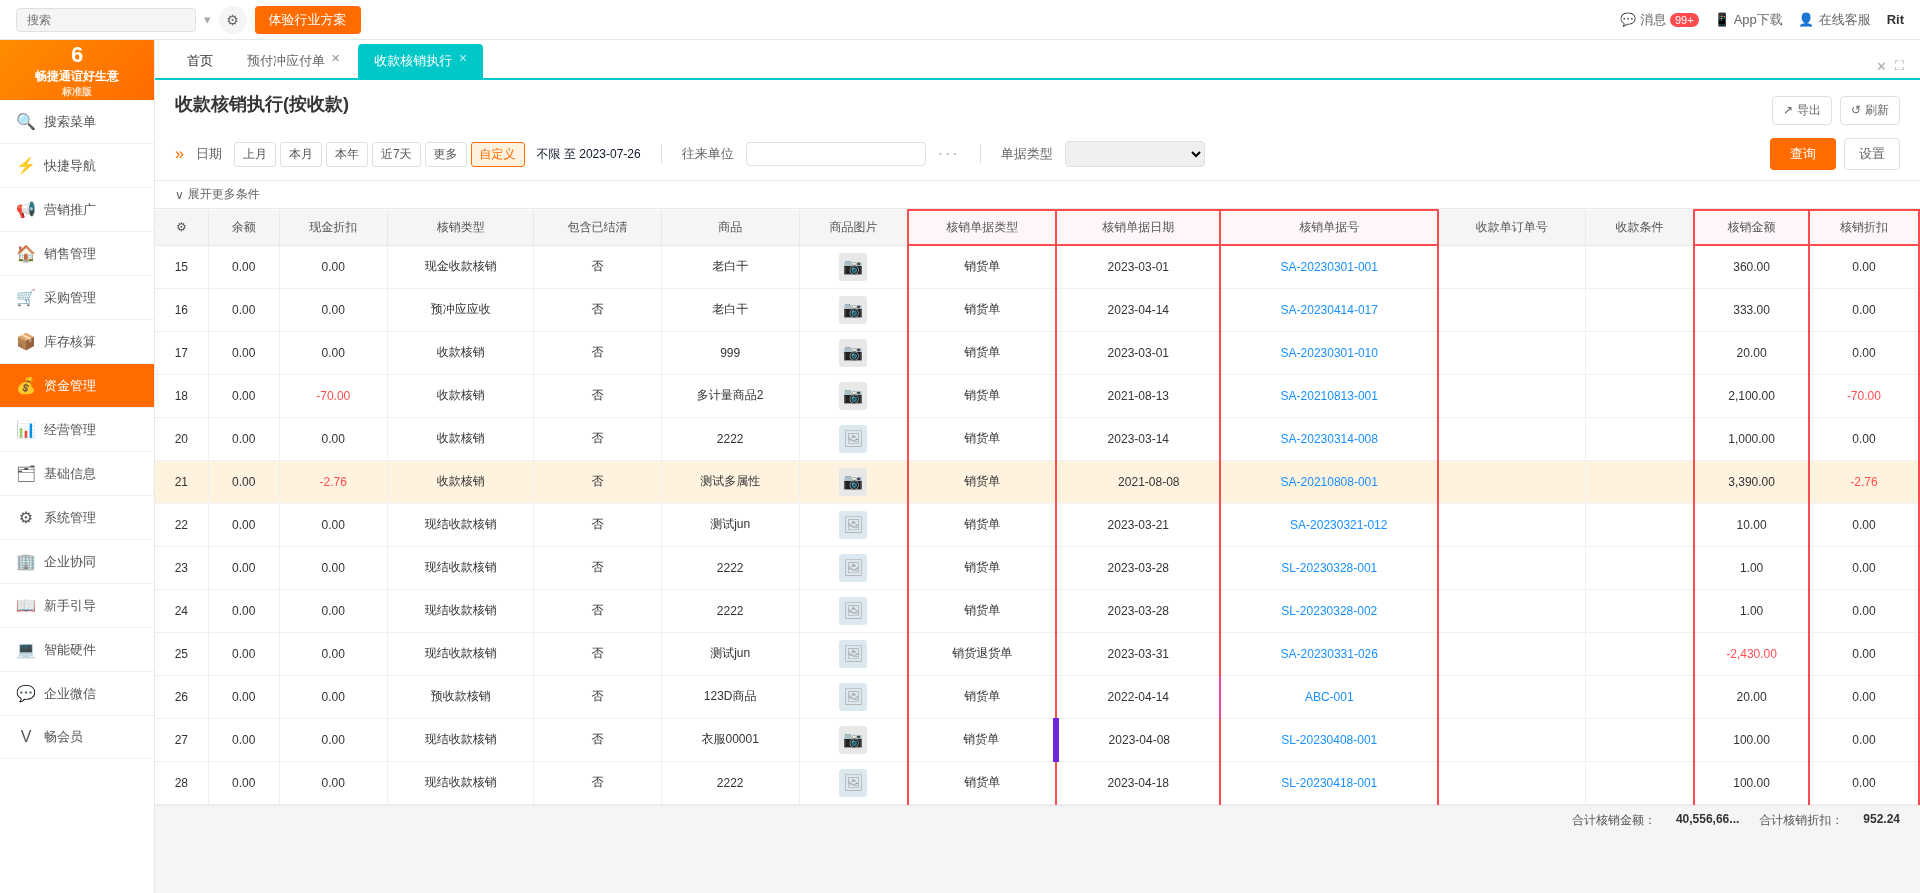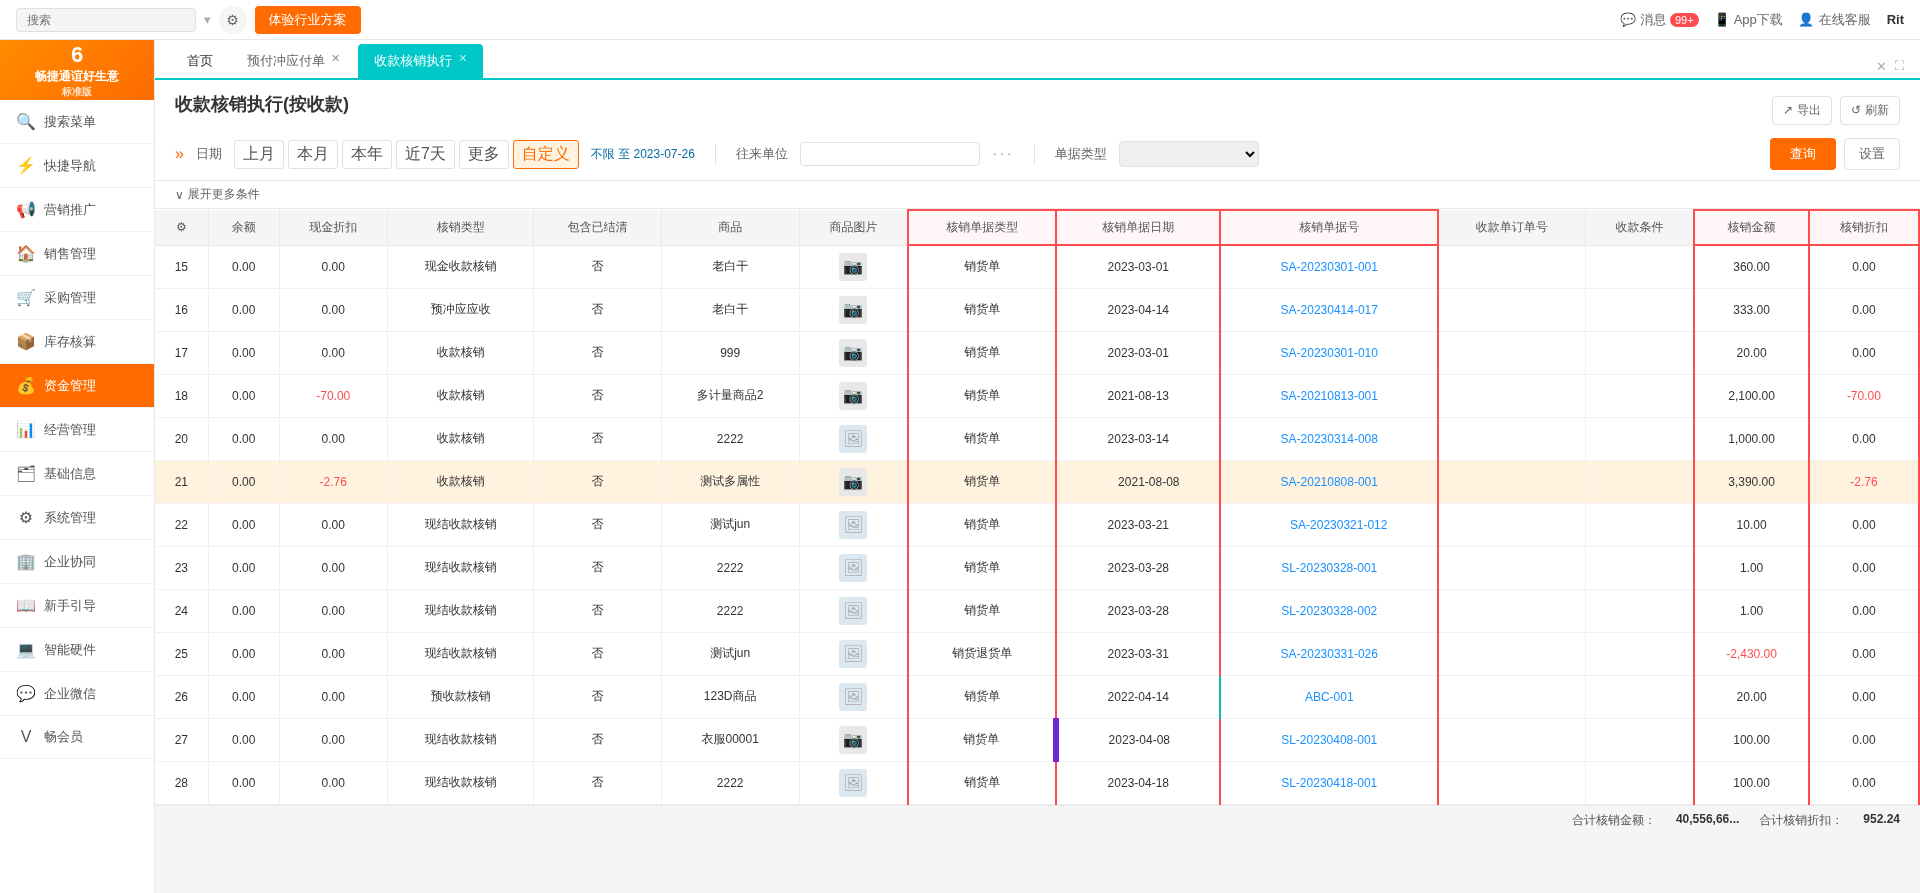--- a/index.html
+++ b/index.html
@@ -41,23 +41,23 @@
     .page-header { background: #fff; padding: 12px 20px 0 20px; display: flex; align-items: center; justify-content: space-between; }
     .page-title { font-size: 18px; font-weight: bold; color: #333; padding-bottom: 12px; }
     .page-actions { display: flex; gap: 8px; }
     .action-btn { display: flex; align-items: center; gap: 4px; padding: 5px 10px; border: 1px solid #e0e0e0; border-radius: 4px; background: #fff; cursor: pointer; font-size: 12px; color: #666; }
 
     
     .filter-bar { background: #fff; padding: 10px 20px; border-bottom: 1px solid #e8e8e8; }
     .filter-row { display: flex; align-items: center; gap: 12px; }
     .filter-label { font-size: 13px; color: #666; white-space: nowrap; }
     .filter-date-btns { display: flex; gap: 4px; align-items: center; }
-    .date-btn { padding: 3px 8px; border: 1px solid #e0e0e0; border-radius: 3px; background: #fff; cursor: pointer; font-size: 16px; color: #555; }
+    .date-btn { padding: 3px 8px; border: 1px solid #e0e0e0; border-radius: 3px; background: #fff; cursor: pointer; font-size: 12px; color: #555; }
     .date-btn.active { background: #fff3e0; border-color: #ff6b00; color: #ff6b00; }
-    .filter-value { font-size: 12px; color: #0369a1; }
+    .filter-value { font-size: 12px; color: #0f172a; }
     .filter-divider { width: 1px; height: 20px; background: #e0e0e0; margin: 0 8px; }
     .filter-input { border: 1px solid #e0e0e0; border-radius: 4px; padding: 4px 10px; width: 180px; font-size: 12px; }
     .filter-dots { color: #aaa; font-size: 16px; letter-spacing: 2px; }
     .filter-select { border: 1px solid #e0e0e0; border-radius: 4px; padding: 4px 24px 4px 10px; font-size: 12px; min-width: 140px; }
     .query-btn { background: #ff6b00; color: #fff; border: none; border-radius: 4px; padding: 6px 20px; font-size: 13px; cursor: pointer; }
     .settings-btn { background: #fff; color: #666; border: 1px solid #e0e0e0; border-radius: 4px; padding: 6px 14px; font-size: 13px; cursor: pointer; }
     .expand-row { background: #fff; padding: 5px 20px; border-bottom: 1px solid #e8e8e8; }
     .expand-btn { display: inline-flex; align-items: center; gap: 4px; font-size: 12px; color: #666; cursor: pointer; }
 
     
@@ -427,21 +427,21 @@
   </tr>
               <tr>
     <td>26</td>
     <td>0.00</td>
     <td>0.00</td>
     <td>预收款核销</td>
     <td>否</td>
     <td>123D商品</td>
     <td><div class="img-placeholder has-img">🖼</div></td>
     <td style="border-left:2px solid #ff4d4f;border-right:2px solid #ff4d4f;">销货单</td>
-    <td style="border-left:2px solid #ff4d4f;border-right:2px solid #14b8a6;">2022-04-14</td>
+    <td style="border-left:2px solid #ff4d4f;border-right:2px solid #ec4899;">2022-04-14</td>
     <td style="border-left:2px solid #ff4d4f;border-right:2px solid #ff4d4f;"><a href="#" class="link-cell">ABC-001</a></td>
     <td></td>
     <td></td>
     <td style="border-left:2px solid #ff4d4f;border-right:2px solid #ff4d4f;">20.00</td>
     <td style="border-left:2px solid #ff4d4f;border-right:2px solid #ff4d4f;">0.00</td>
   </tr>
               <tr>
     <td>27</td>
     <td>0.00</td>
     <td>0.00</td>

